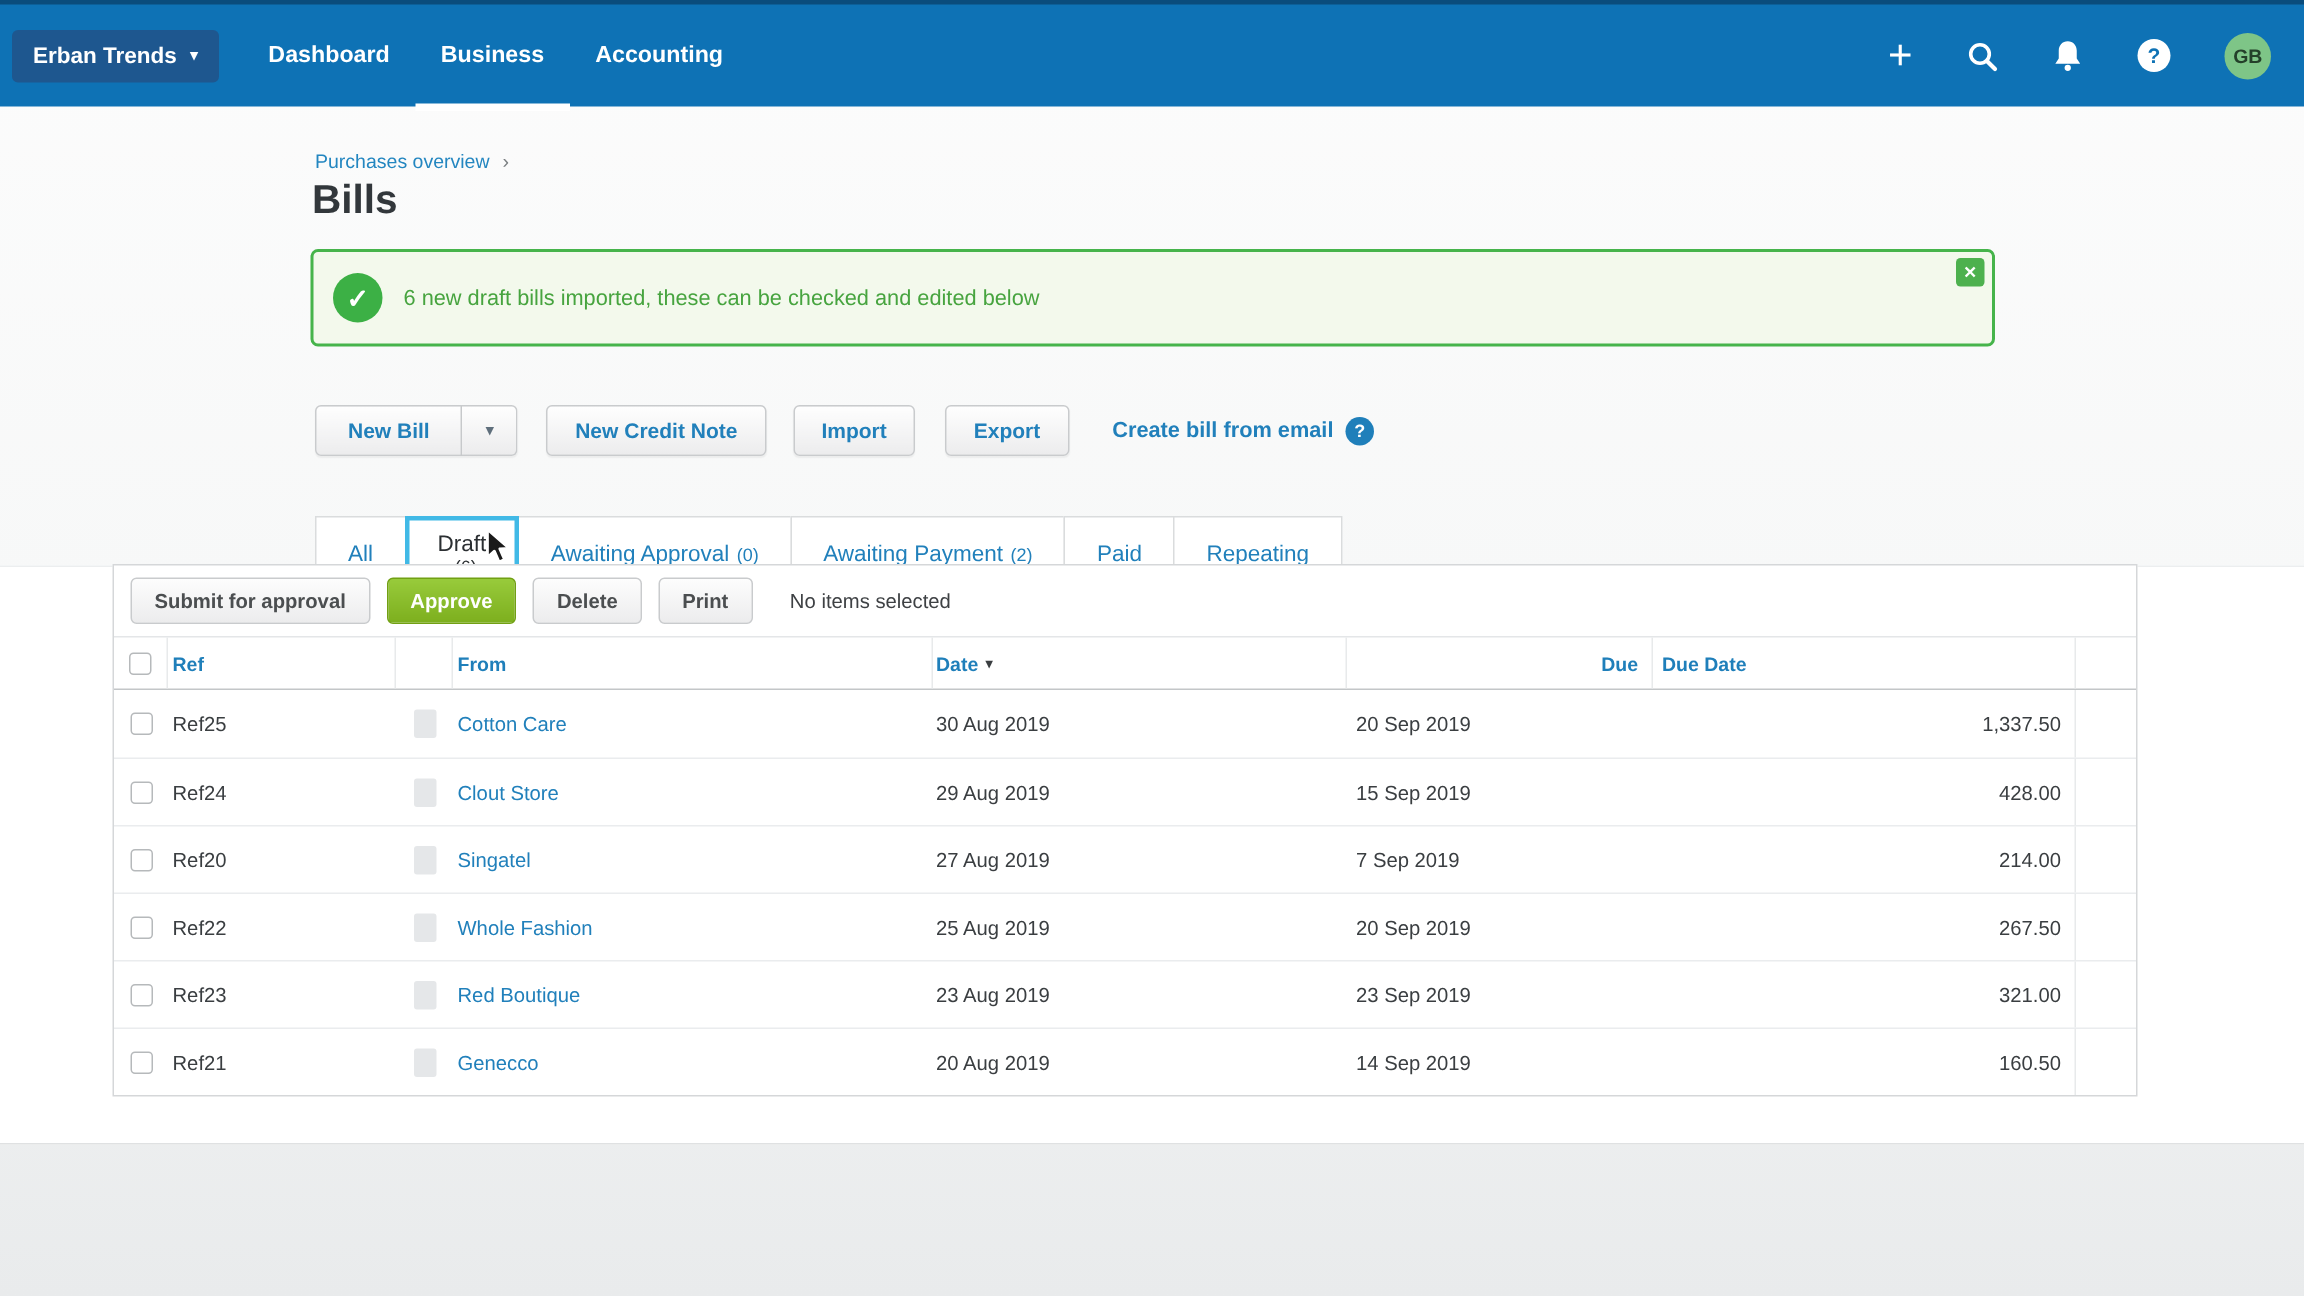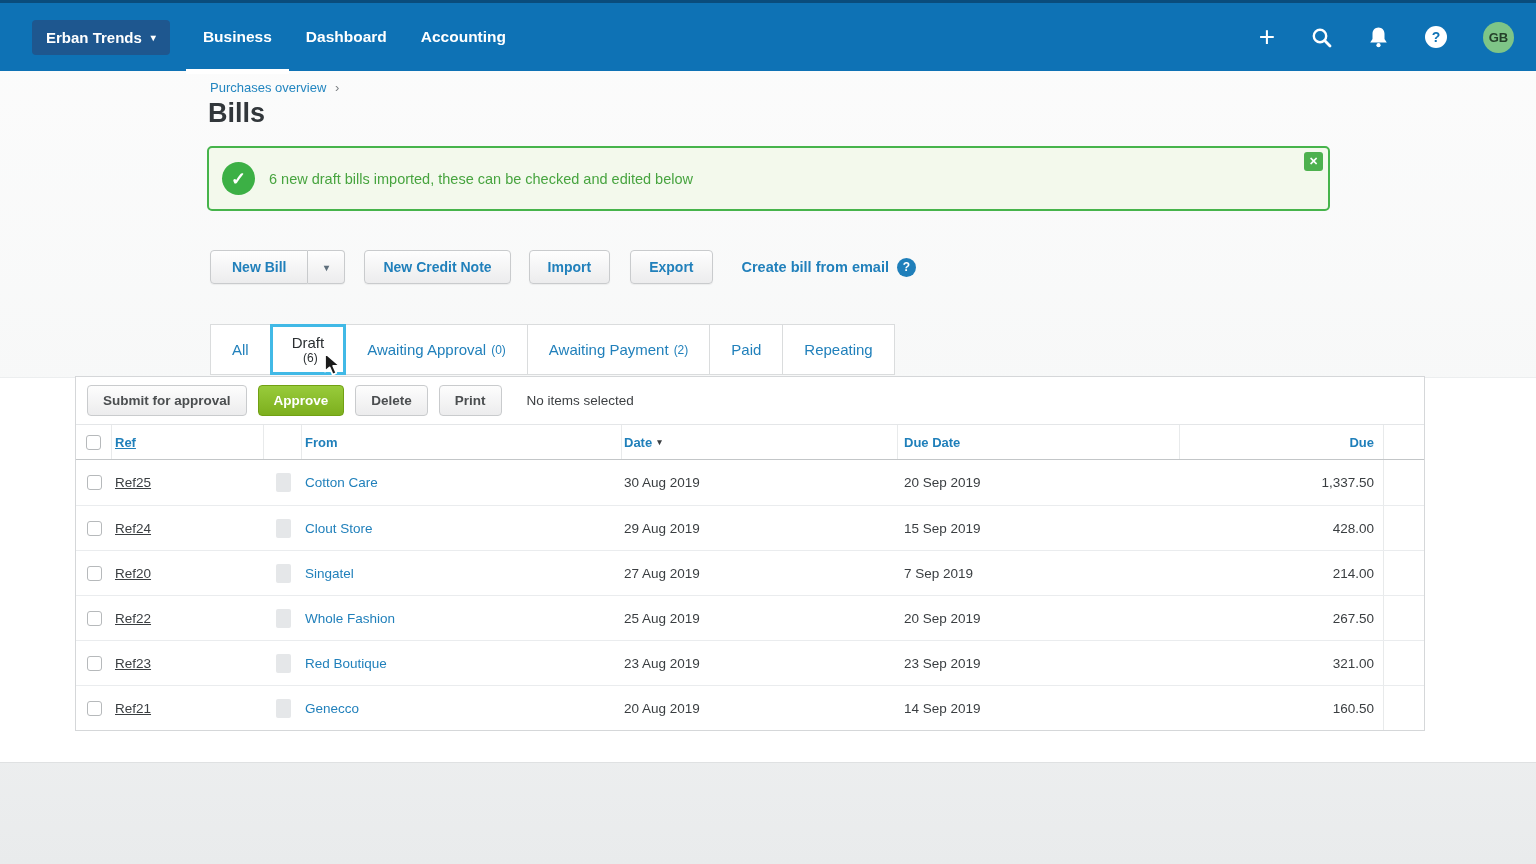--- a/index.html
+++ b/index.html
@@ -2,38 +2,38 @@
 <html><head>
 <meta charset="utf-8">
 <style>
   * { margin:0; padding:0; box-sizing:border-box; }
   body { font-family:"Liberation Sans", sans-serif; background:#e9ebec; }
   .app { position:relative; width:1536px; height:864px; overflow:hidden;
          background:linear-gradient(180deg,#fcfcfc 0%,#f7f8f8 45%,#e9ebec 100%); }
 
   
   .topnav { position:absolute; top:0; left:0; width:100%; height:71px; background:#0e72b5;
-            border-top:3px solid #0a4c7c; display:flex; align-items:center; padding-left:32px; z-index:10;justify-content:center; }
+            border-top:3px solid #0a4c7c; display:flex; align-items:center; padding-left:8px; z-index:10;justify-content:center; }
   .brand { background:#1e578f; color:#fff; font-weight:bold; font-size:15px; padding:9px 14px;
            border-radius:4px; display:flex; align-items:center; gap:9px; cursor:pointer; }
   .brand .caret { font-size:10px; }
   .mainnav { display:flex; margin-left:16px; height:68px; }
   .nav-item { color:#fff; font-weight:bold; font-size:15.5px; padding:0 17px; display:flex;
               align-items:center; position:relative; cursor:pointer; }
   .nav-item.active::after { content:''; position:absolute; left:0; right:0; bottom:-3px; height:5px; background:#fff; }
   .nav-right { margin-left:auto; display:flex; align-items:center; gap:36px; padding-right:22px; }
   .icon-plus { color:#fff; font-size:28px; font-weight:300; line-height:1; cursor:pointer; }
   .icon-btn { cursor:pointer; display:flex; align-items:center; }
   .icon-help { width:22px; height:22px; border-radius:50%; background:#fff; color:#0e72b5;
                font-weight:bold; font-size:14px; display:flex; align-items:center; justify-content:center; cursor:pointer; }
   .avatar { width:31px; height:31px; border-radius:50%; background:#7ec587; color:#24402a;
             font-weight:bold; font-size:13px; display:flex; align-items:center; justify-content:center; cursor:pointer; }
 
   
-  .content { position:absolute; top:64px; left:0; right:0; z-index:3; }
+  .content { position:absolute; top:84px; left:0; right:0; z-index:3; }
   .breadcrumb { margin:16px 0 0 210px; font-size:13px; }
   .crumb-link { color:#2386c0; text-decoration:none; cursor:pointer; }
   .crumb-sep { color:#7b7f82; margin-left:5px; }
   .page-title { margin:3px 0 0 208px; font-size:27px; font-weight:bold; color:#32373b; }
 
   .banner { margin:17px 0 0 207px; width:1123px; border:2px solid #46b44b; background:#f3f9ec;
             border-radius:5px; padding:14px 44px 14px 13px; display:flex; align-items:center; gap:14px; position:relative; }
   .banner-check { width:33px; height:33px; border-radius:50%; background:#3cb045; color:#fff; flex:none;
                   display:flex; align-items:center; justify-content:center; font-size:18px; font-weight:bold; }
   .banner-msg { color:#47a43f; font-size:14.5px; }
@@ -78,21 +78,21 @@
   .summary-text { color:#54585b; font-size:13.5px; }
 
   .thead { display:flex; align-items:center; height:36px; border-top:1px solid #e4e6e8;
            border-bottom:1px solid #c3c6c8; font-weight:bold; color:#1f7fba; font-size:13px; }
   .thead .cell { border-right:1px solid #e8eaeb; height:100%; display:flex; align-items:center; }
   .thead .cell:last-child { border-right:none; }
   .trow { display:flex; align-items:flex-end; height:45px; border-top:1px solid #eaecee; font-size:13.5px; color:#3a3e41; }
   .trow:first-child { border-top:none; }
   .cell { flex:none; display:flex; align-items:center; height:100%; }
   .col-check { width:36px; justify-content:center; }
-  .col-ref { width:152px; padding-left:3px;text-decoration:underline; }
+  .col-ref { width:152px; padding-left:3px; }
   .col-attach { width:38px; justify-content:center; }
   .col-from { width:320px; padding-left:3px; }
   .col-date { width:276px; padding-left:2px; }
   .col-duedate { width:282px; padding-left:6px; }
   .col-due { width:204px; justify-content:flex-end; padding-right:9px; }
   .trow .col-due { border-right:1px solid #e8eaeb; }
   .col-end { width:80px; }
   .sort-caret { color:#3a3e41; font-size:9px; margin-left:5px; }
   .checkbox { width:15px; height:15px; border:1px solid #b6b9bb; border-radius:3px; background:#fff; cursor:pointer; }
   .attach-ph { width:15px; height:19px; background:#e5e7e9; border-radius:2px; }
@@ -104,25 +104,25 @@
 <body>
 
 <div class="app">
 
   <div class="topnav">
     <div class="brand">
       <span>Erban Trends</span>
       <span class="caret">▾</span>
     </div>
     <div class="mainnav">
+        <div class="nav-item">
+          <span>Dashboard</span>
+        </div>
         <div class="nav-item active">
           <span>Business</span>
-        </div>
-        <div class="nav-item">
-          <span>Dashboard</span>
         </div>
         <div class="nav-item">
           <span>Accounting</span>
         </div>
       </div>
     <div class="nav-right">
       <span class="icon-plus">+</span>
       <span class="icon-btn">
         <svg width="21" height="21" viewBox="0 0 21 21">
             <circle cx="9" cy="9" r="6.2" fill="none" stroke="#fff" stroke-width="2.4"></circle>
@@ -210,22 +210,22 @@
       <span class="cell col-check">
           <span class="checkbox"></span>
         </span>
       <span class="cell col-ref">Ref</span>
       <span class="cell col-attach"></span>
       <span class="cell col-from">From</span>
       <span class="cell col-date">
         <span>Date</span>
         <span class="sort-caret">▾</span>
       </span>
+      <span class="cell col-due">Due</span>
       <span class="cell col-duedate">Due Date</span>
-      <span class="cell col-due">Due</span>
       <span class="cell col-end"></span>
     </div>
 
     <div>
         <div class="trow">
     <span class="cell col-check">
             <span class="checkbox"></span>
           </span>
     <span class="cell col-ref">Ref25</span>
     <span class="cell col-attach">

